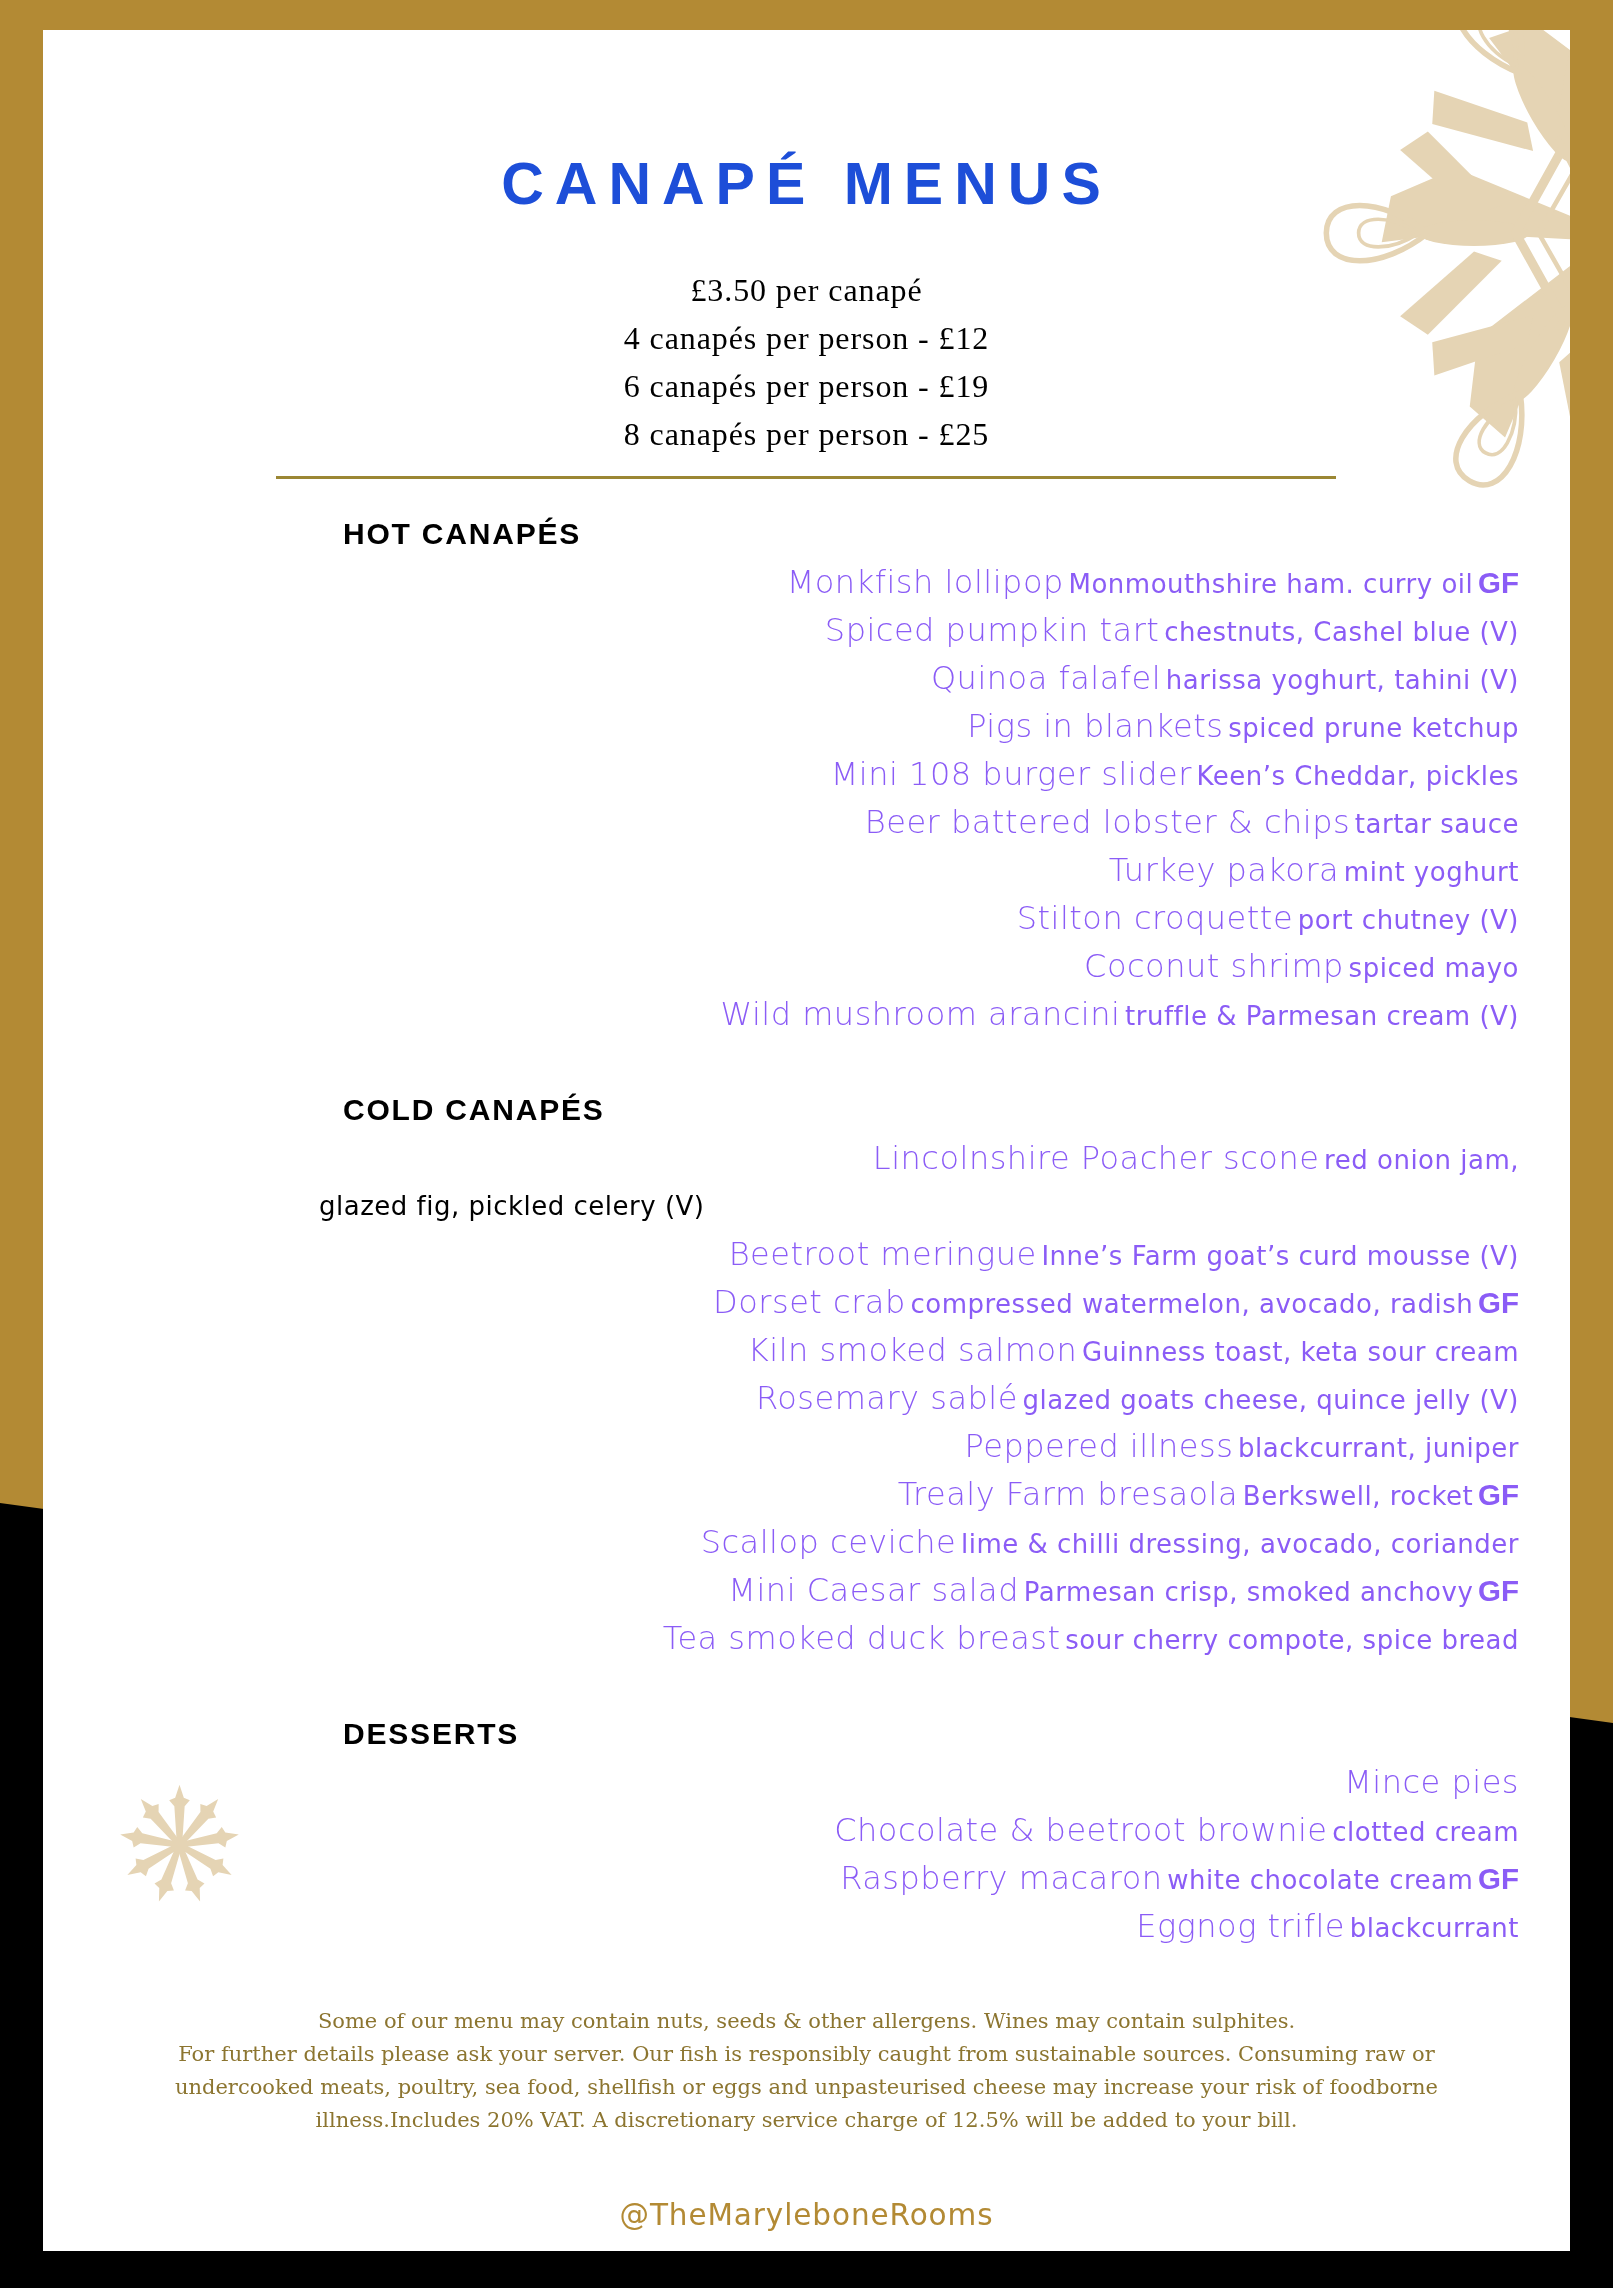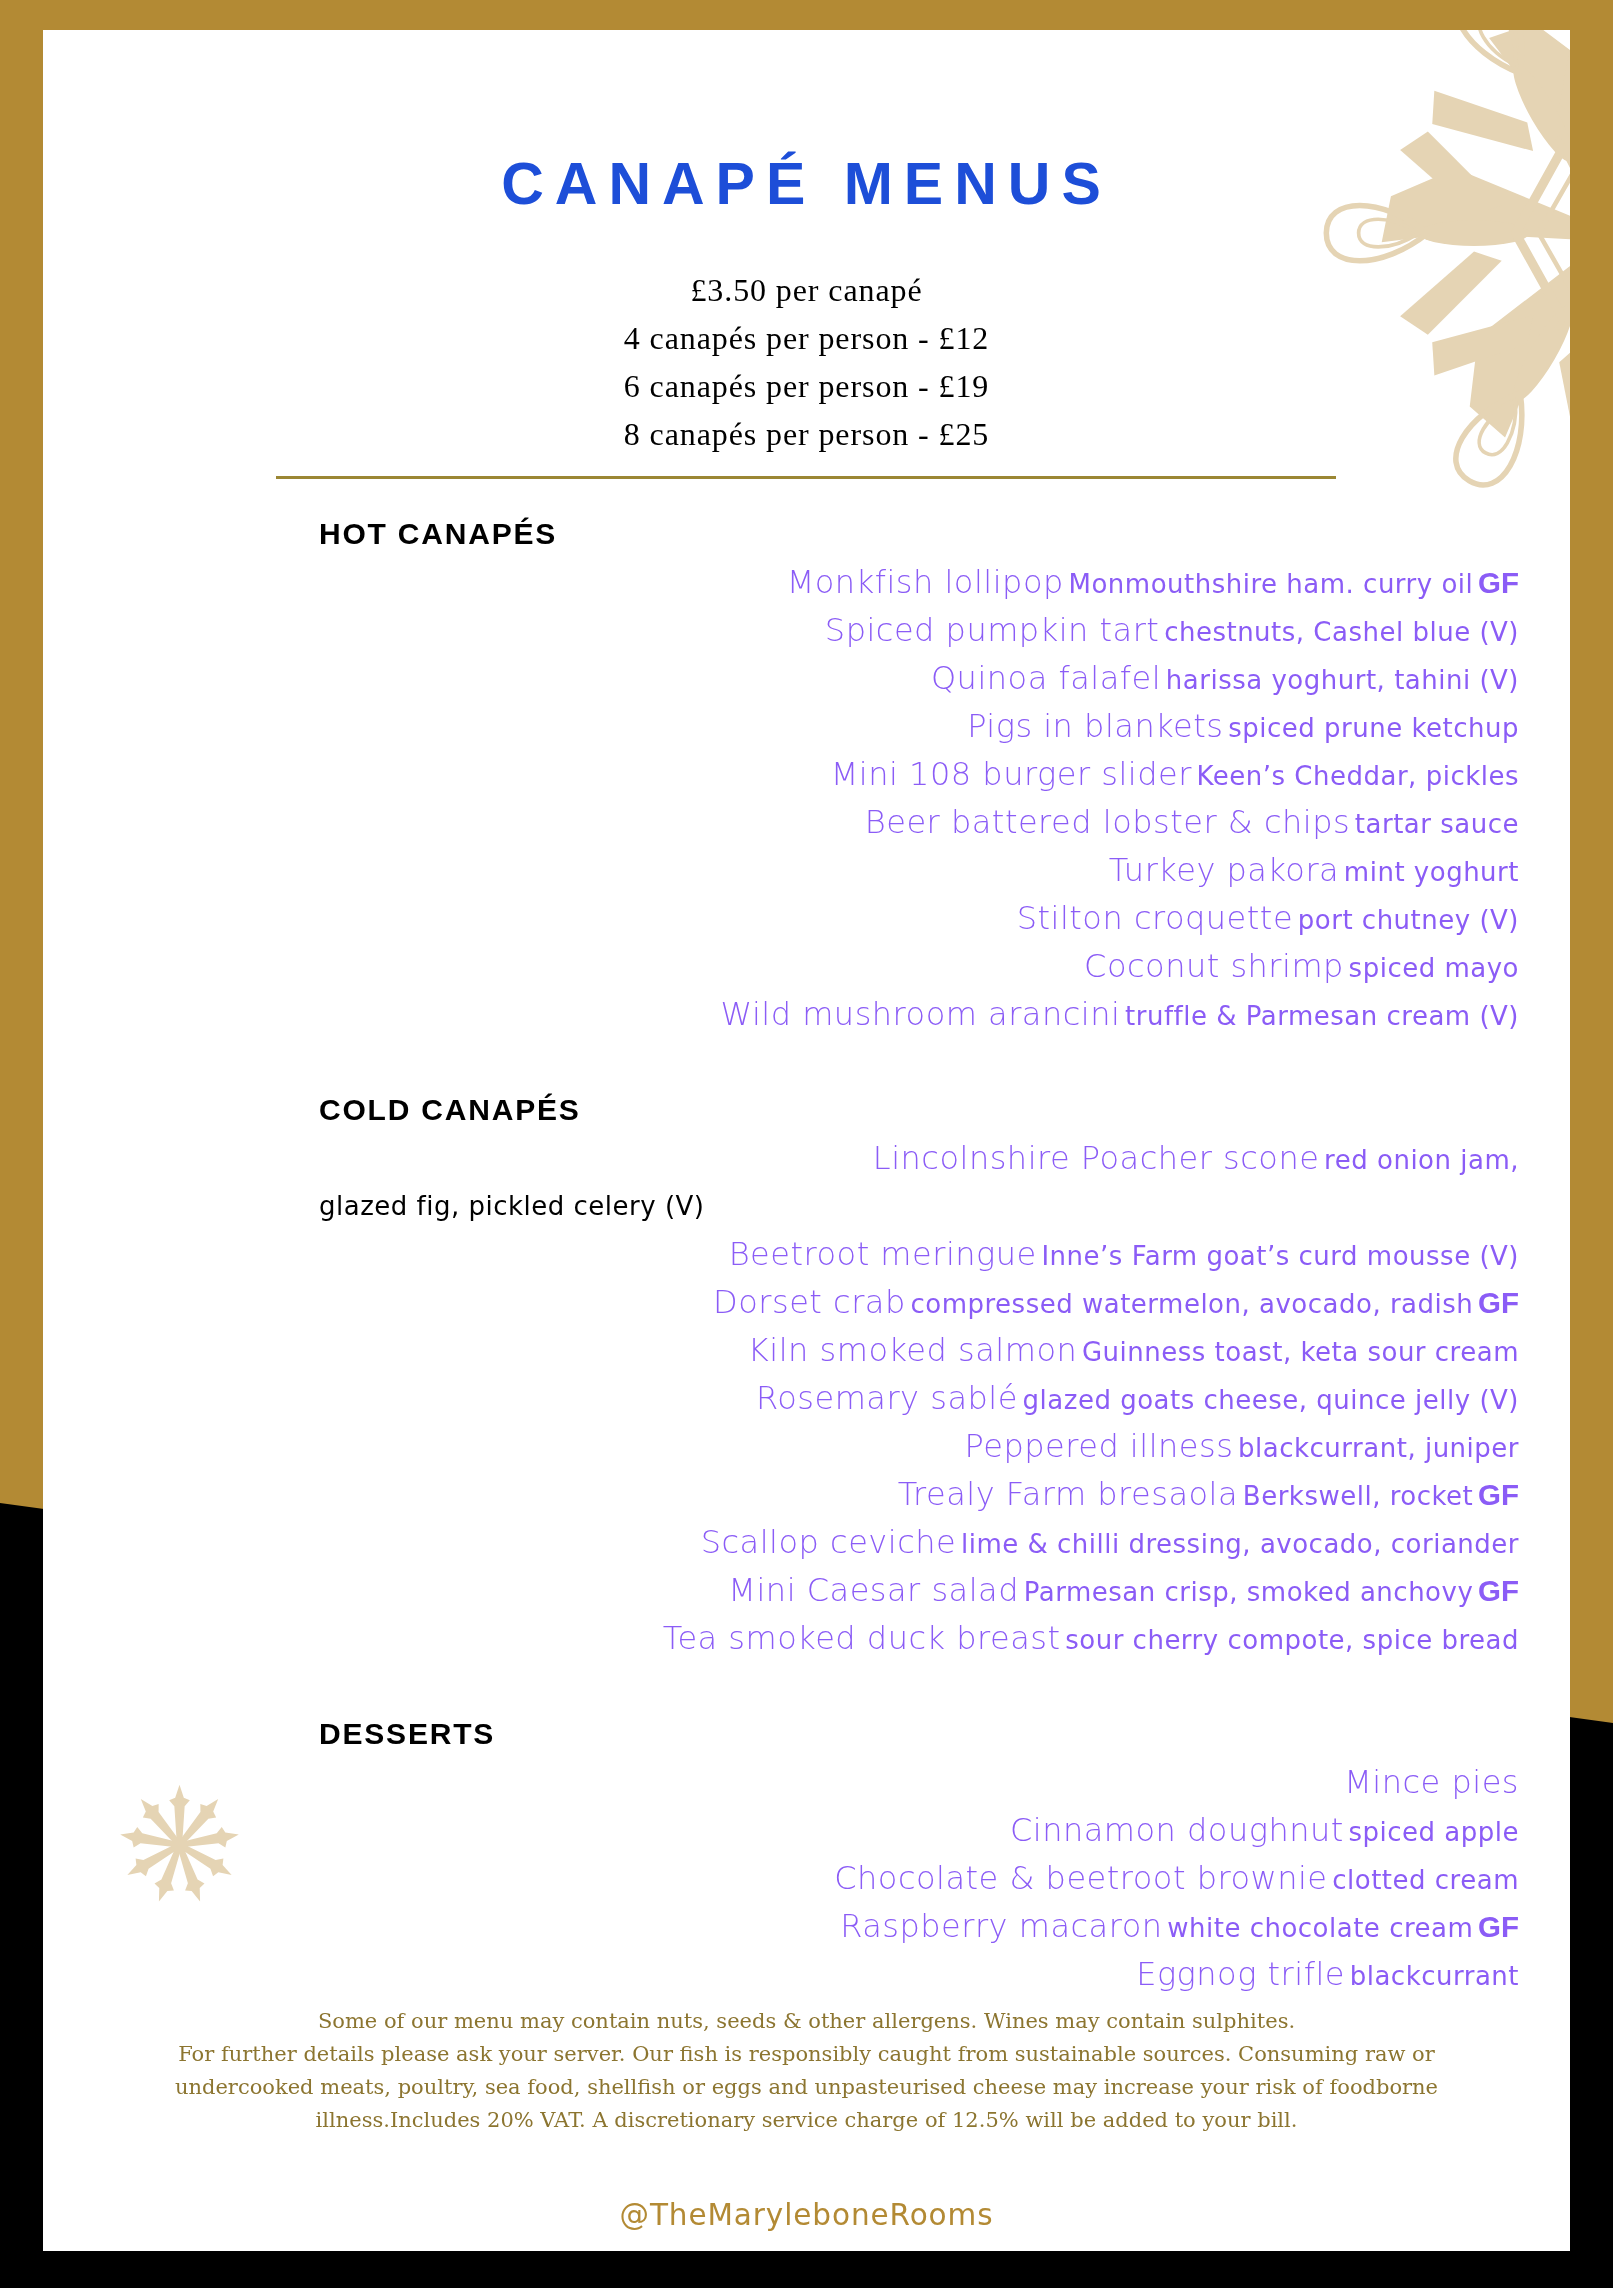--- a/index.html
+++ b/index.html
@@ -31,21 +31,21 @@
     line-height: 48px; letter-spacing: 0.9px; font-weight: 300;
   }
   .divider {
     position: absolute; left: 233px; top: 446px; width: 1060px; height: 2.8px;
     background: #9B8734;
   }
   .menu { position: absolute; left: 276px; top: 480px; width: 1200px; }
   .section { margin-bottom: 48px; }
   .section-head {
     font-family: "Liberation Sans", sans-serif; font-weight: bold; font-size: 30px;
-    letter-spacing: 1.8px; color: #000; height: 48px; line-height: 48px;
+    letter-spacing: 1.8px; color: #000; height: 48px; line-height: 48px; margin-left: 24px;
   }
   .item { height: 48px; line-height: 48px; white-space: nowrap; color: #8b5cf6; text-align: right; }
   .item-name {
     font-family: "DejaVu Sans", sans-serif; font-size: 32px; letter-spacing: 0.5px;
     font-weight: 300;
   }
   .item-desc {
     font-family: "DejaVu Sans", sans-serif; font-size: 26px; letter-spacing: 0.5px;
   }
   .item-tag {
@@ -126,21 +126,20 @@
       <div class="item"><span class="item-name">Peppered illness</span> <span class="item-desc">blackcurrant, juniper</span></div>
       <div class="item"><span class="item-name">Trealy Farm bresaola</span> <span class="item-desc">Berkswell, rocket</span> <span class="item-tag">GF</span></div>
       <div class="item"><span class="item-name">Scallop ceviche</span> <span class="item-desc">lime &amp; chilli dressing, avocado, coriander</span></div>
       <div class="item"><span class="item-name">Mini Caesar salad</span> <span class="item-desc">Parmesan crisp, smoked anchovy</span> <span class="item-tag">GF</span></div>
       <div class="item"><span class="item-name">Tea smoked duck breast</span> <span class="item-desc">sour cherry compote, spice bread</span></div>
     </div>
 
     <div class="section">
       <div class="section-head">DESSERTS</div>
       <div class="item"><span class="item-name">Mince pies</span></div>
-      <div class="item"><span class="item-name">Cinnamon doughnut</span> <span class="item-desc">spiced apple</span></div>
       <div class="item"><span class="item-name">Chocolate &amp; beetroot brownie</span> <span class="item-desc">clotted cream</span></div>
       <div class="item"><span class="item-name">Raspberry macaron</span> <span class="item-desc">white chocolate cream</span> <span class="item-tag">GF</span></div>
       <div class="item"><span class="item-name">Eggnog trifle</span> <span class="item-desc">blackcurrant</span></div>
     </div>
   </div>
 
   <svg class="snow-small" viewBox="-75 -75 150 150">
     <g fill="#E5D4B4">
       <g id="sarm">
         <polygon points="-3,0 -6,-45 -12,-52 -5,-55 0,-70 5,-55 12,-52 6,-45 3,0"></polygon>

